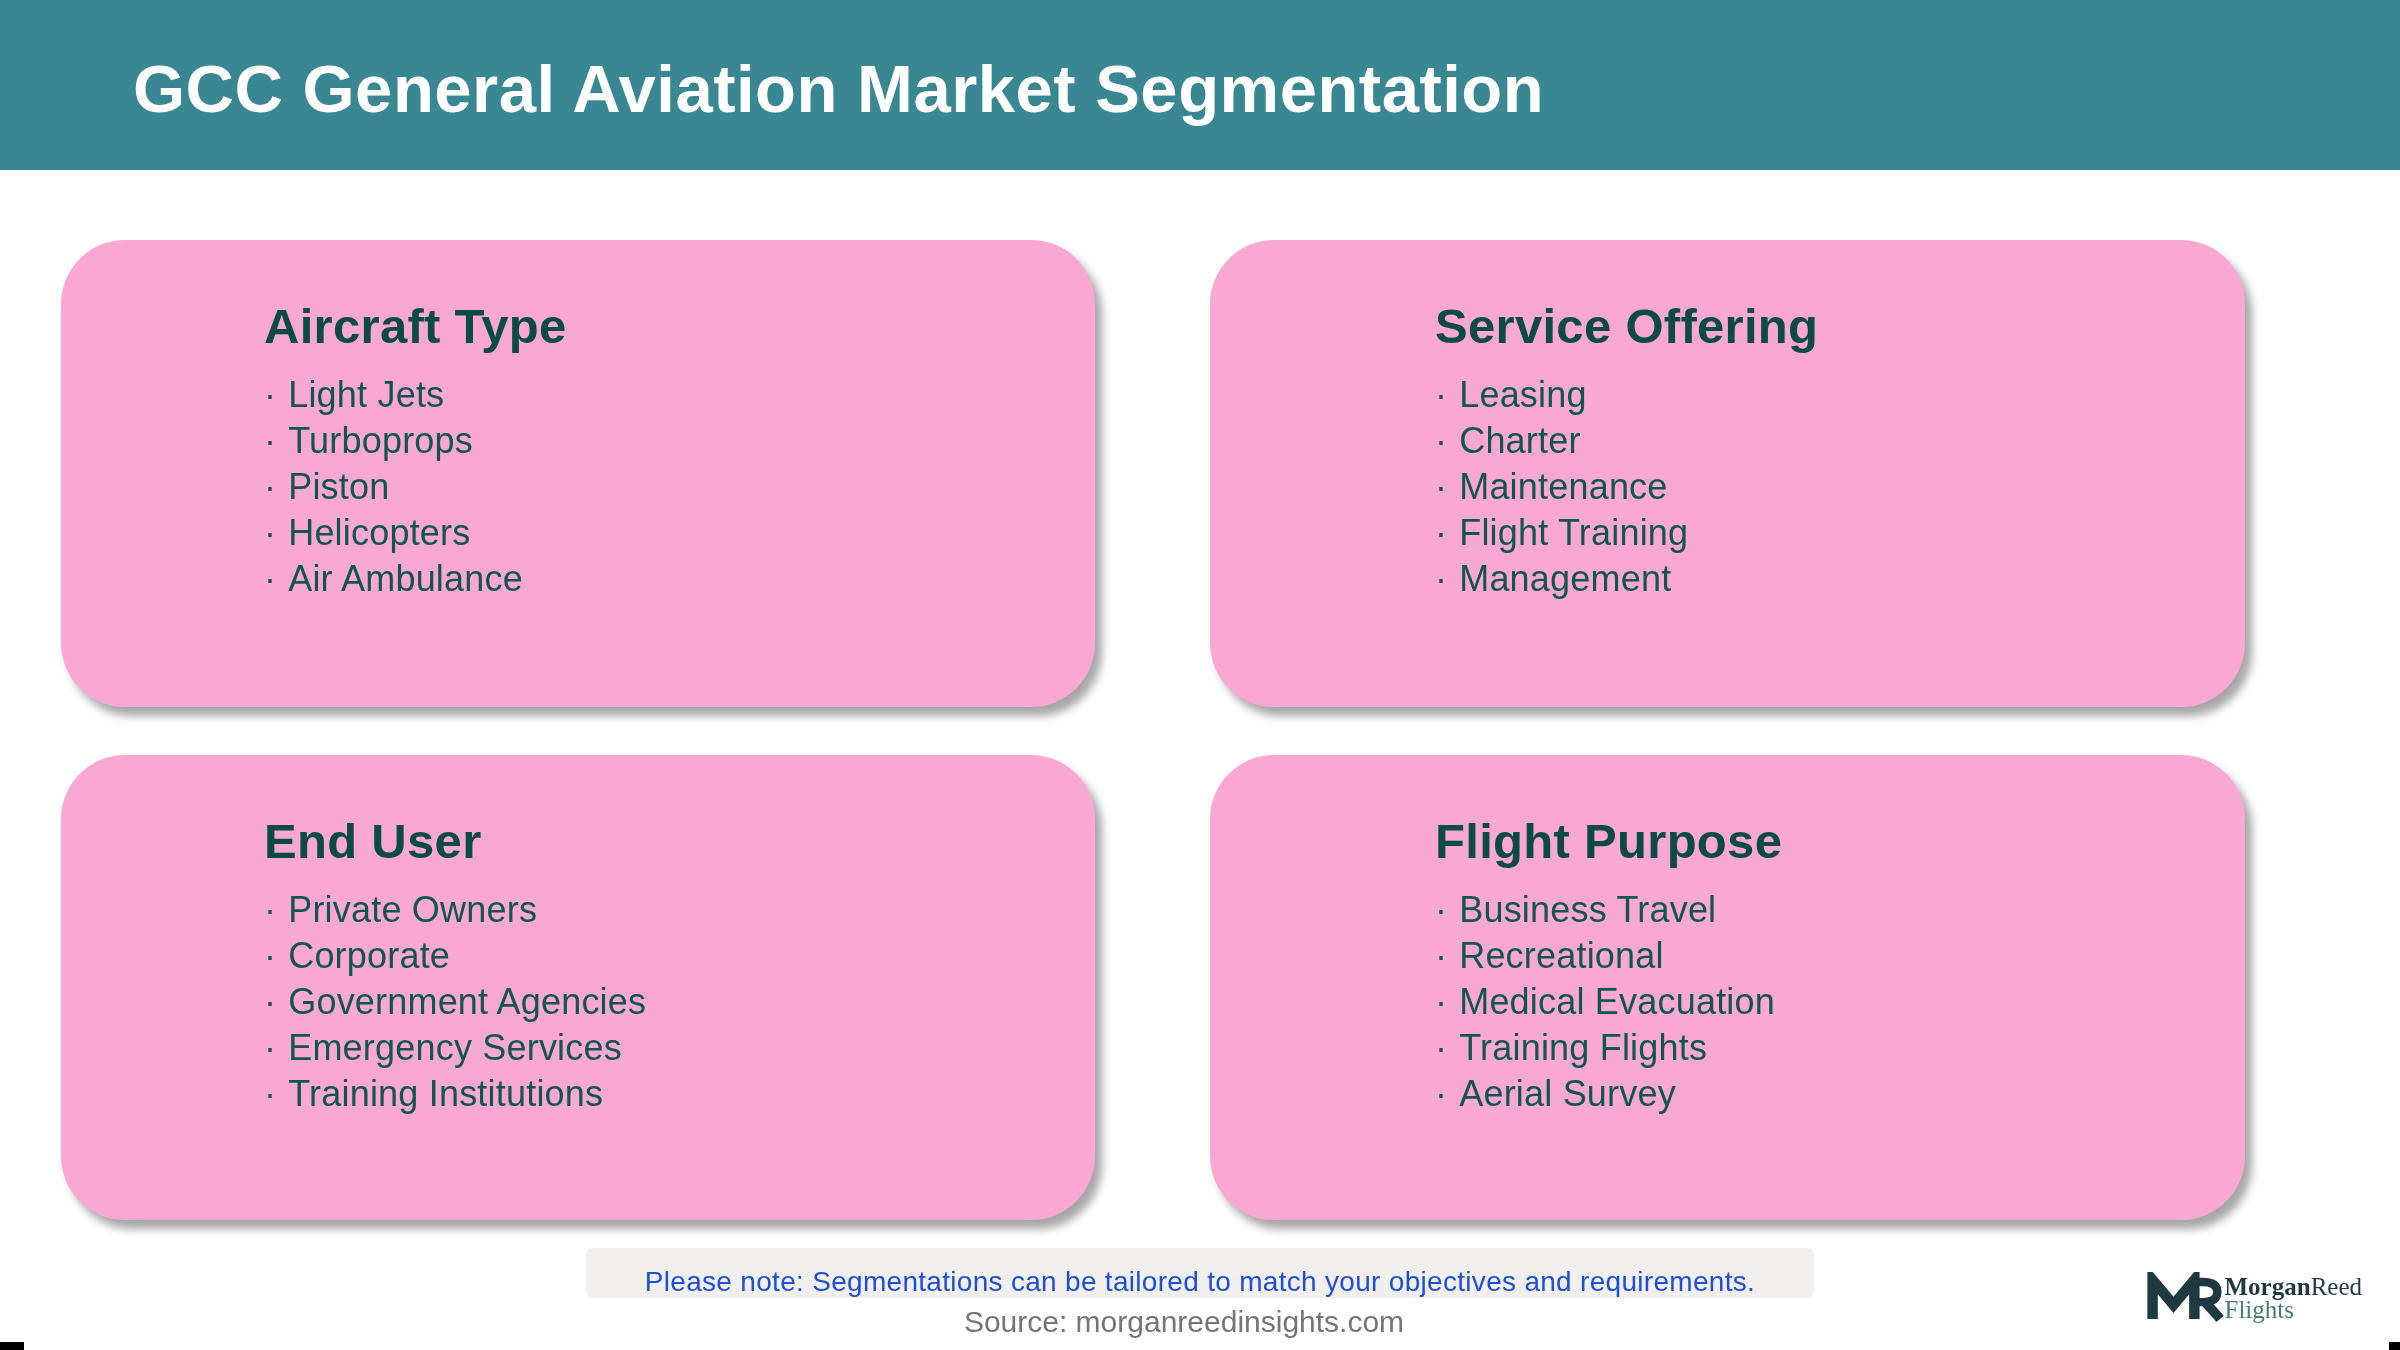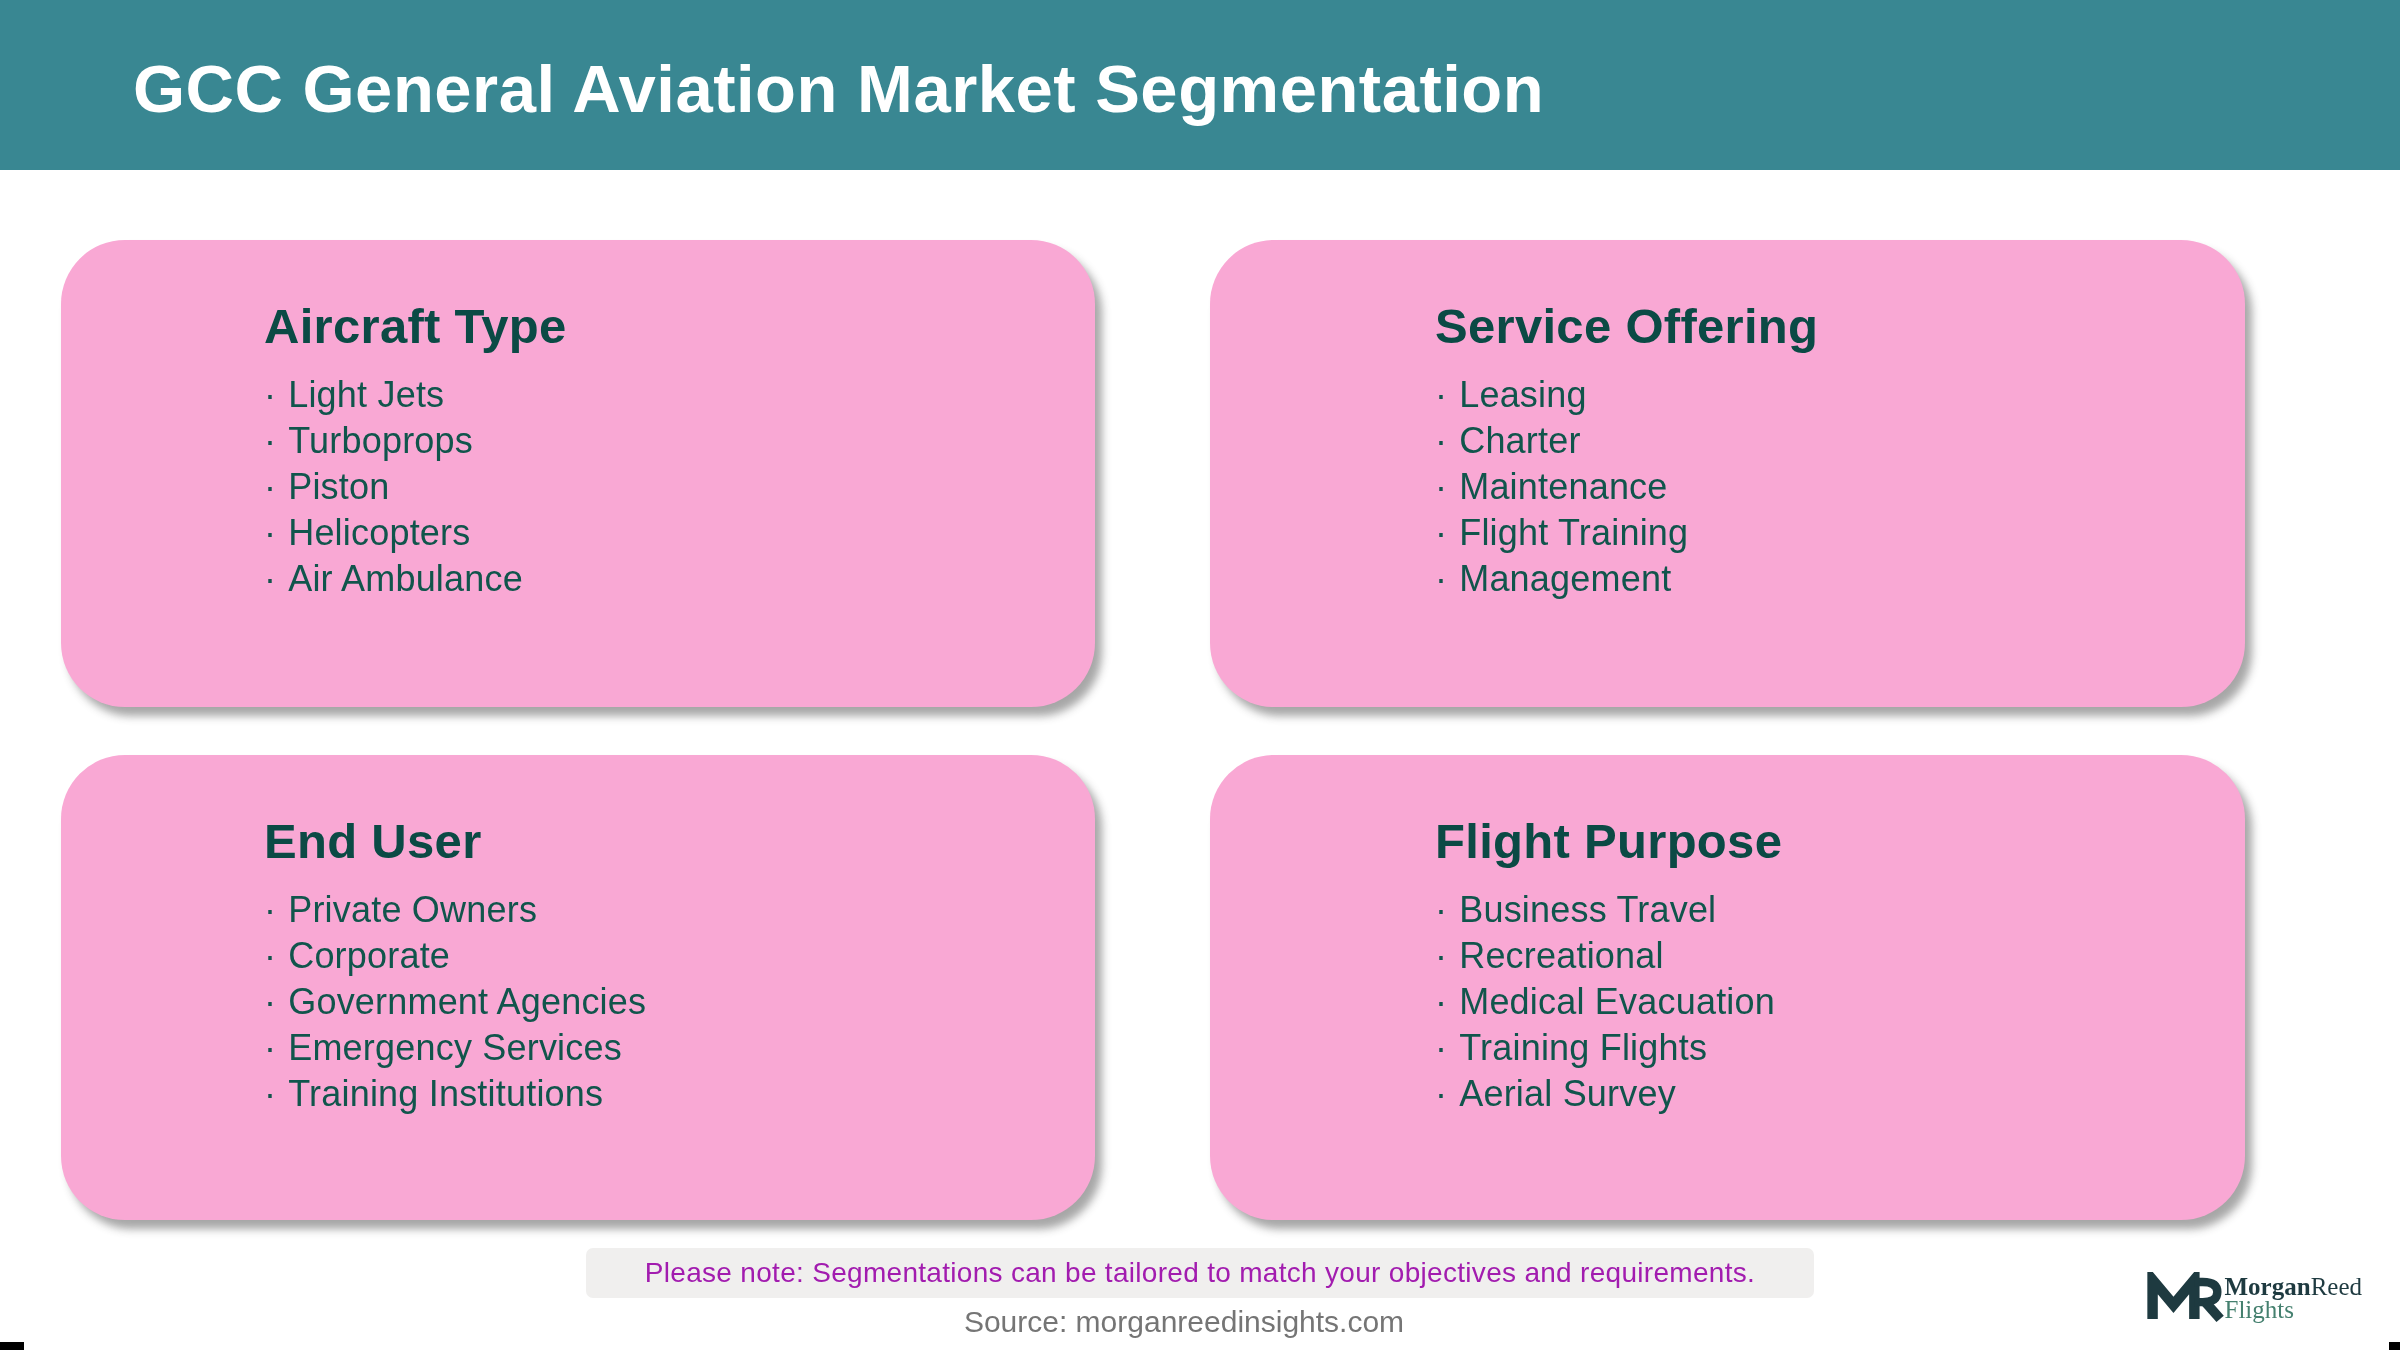--- a/index.html
+++ b/index.html
@@ -39,22 +39,22 @@
   .card ul { list-style:none; margin:0; padding:0; }
   .card li {
     font-size:36px; line-height:46px; color:#11554c; letter-spacing:0.2px;
   }
   .card li::before { content:"\00B7"; margin-right:12px; }
 
   
   .note {
     position:absolute; left:586px; top:1248px; width:1228px; height:50px;
     background:#f0efee; border-radius:7px;
-    display:flex; align-items:center; justify-content:center;
-    color:#a21caf; font-size:28px; letter-spacing:0.3px;
+    display:flex; align-items:flex-end; justify-content:center;
+    color:#1d4ed8; font-size:28px; letter-spacing:0.3px;
   }
   .source {
     position:absolute; left:0; top:1305px; width:2300px;
     text-align:center; color:#757575; font-size:30px;padding-left:34px;
   }
 
   
   .logo {
     position:absolute; right:38px; bottom:26px;
     display:flex; align-items:center; gap:0;

